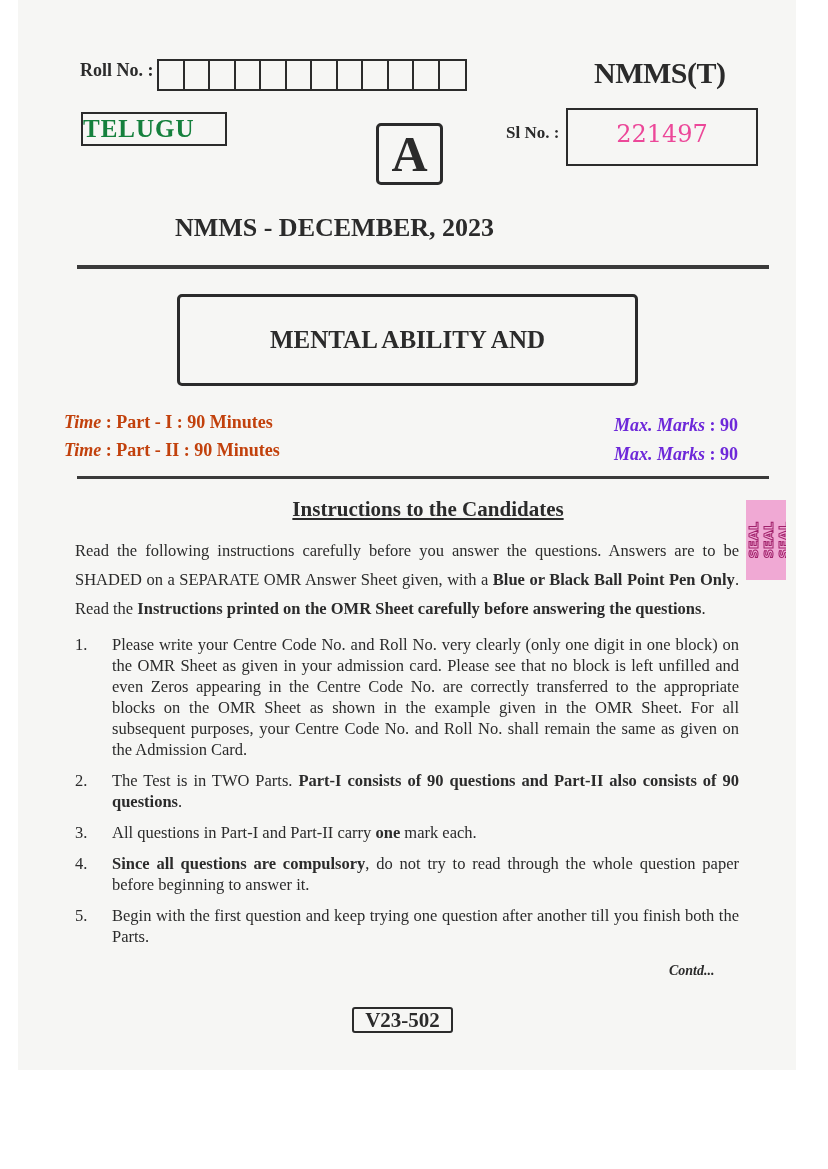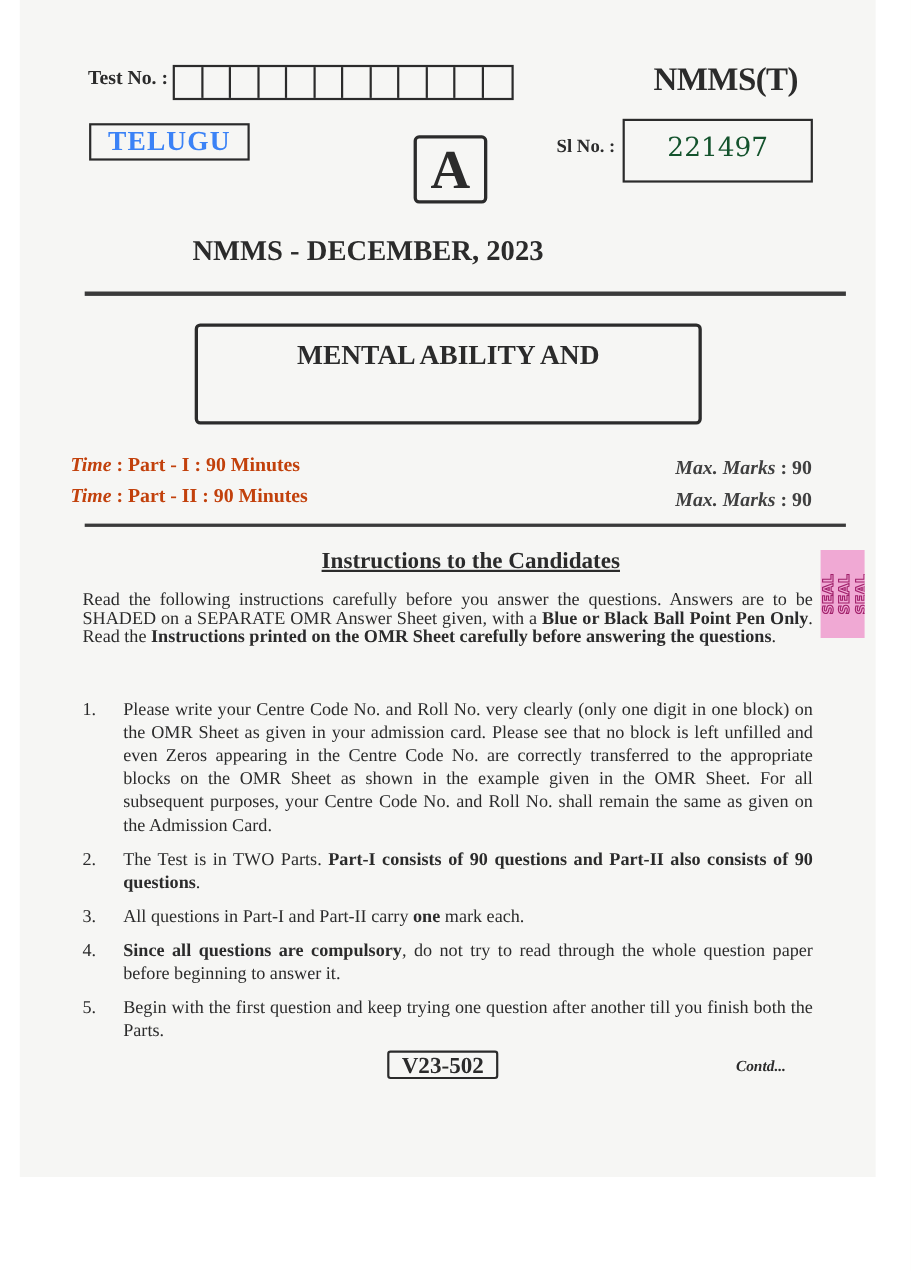--- a/index.html
+++ b/index.html
@@ -14,55 +14,55 @@
       background: #f6f6f4;
     }
     .abs { position: absolute; }
     .bold { font-weight: bold; }
     .roll-label { left: 80px; top: 60px; font-size: 18px; font-weight: bold; color: #2b2b2b; }
     .roll-boxes { left: 157px; top: 59px; display: flex; border: 2px solid #2b2b2b; height: 28px; }
     .roll-box { width: 25.5px; height: 28px; border-right: 2px solid #2b2b2b; box-sizing: border-box; }
     .roll-box:last-child { border-right: none; }
     .code-title { left: 594px; top: 56px; font-size: 30px; font-weight: bold; color: #2b2b2b; letter-spacing: -0.5px; }
     .lang-box { left: 81px; top: 112px; width: 146px; height: 34px; border: 2px solid #2b2b2b; box-sizing: border-box;
-      font-size: 25px; font-weight: bold; text-align: center; line-height: 30px; color: #3b82f6; letter-spacing: 1px; }
+      font-size: 25px; font-weight: bold; text-align: left; line-height: 30px; color: #15803d; letter-spacing: 1px; }
     .set-box { left: 376px; top: 123px; width: 67px; height: 62px; border: 3px solid #2b2b2b; border-radius: 5px; box-sizing: border-box;
       font-size: 50px; font-weight: bold; text-align: center; line-height: 56px; color: #2b2b2b; }
     .sl-label { left: 506px; top: 123px; font-size: 17px; font-weight: bold; color: #2b2b2b; }
-    .sl-box { left: 566px; top: 108px; width: 173px; height: 58px; border: 2px solid #2b2b2b; box-sizing: border-box;
-      font-family: "DejaVu Serif", serif; font-size: 24px; color: #14532d; text-align: center; line-height: 48px; }
+    .sl-box { left: 566px; top: 108px; width: 192px; height: 58px; border: 2px solid #2b2b2b; box-sizing: border-box;
+      font-family: "DejaVu Serif", serif; font-size: 24px; color: #ec4899; text-align: center; line-height: 48px; }
     .exam-title { left: 0; width: 659px; top: 213px; text-align: center; font-size: 26px; font-weight: bold; color: #2b2b2b; padding-left: 10px; box-sizing: border-box; }
     .rule { left: 77px; width: 692px; height: 4px; background: #3a3a3a; }
     .rule-1 { top: 265px; }
     .rule-2 { top: 476px; height: 3px; }
     .test-box { left: 177px; top: 294px; width: 461px; height: 92px; border: 3px solid #2b2b2b; border-radius: 5px; box-sizing: border-box;
-      text-align: center; font-size: 25px; font-weight: bold; color: #2b2b2b; line-height: 33px; padding-top: 10px; }
+      text-align: center; font-size: 25px; font-weight: bold; color: #2b2b2b; line-height: 33px; padding-top: 26px; }
     .time-row { left: 64px; font-size: 18px; font-weight: bold; color: #c2410c; }
     .time-row i { font-weight: bold; }
-    .marks-row { font-size: 18px; font-weight: bold; color: #404040; right: 90px; }
+    .marks-row { font-size: 18px; font-weight: bold; color: #6d28d9; right: 90px; }
     .instr-heading { left: 0; width: 828px; top: 497px; text-align: center; font-size: 21px; font-weight: bold; text-decoration: underline; color: #2b2b2b; padding-left: 28px; box-sizing: border-box; }
-    .intro { left: 75px; top: 536px; width: 664px; font-size: 16.5px; line-height: 17px; text-align: justify; color: #2b2b2b; }
+    .intro { left: 75px; top: 536px; width: 664px; font-size: 16.5px; line-height: 29px; text-align: justify; color: #2b2b2b; }
     .list { left: 75px; top: 634px; width: 664px; font-size: 16.5px; line-height: 21px; color: #2b2b2b; }
     .item { display: flex; margin-bottom: 10px; }
     .item-num { width: 37px; flex: none; }
     .item-text { flex: 1; text-align: justify; }
-    .code-box { left: 352px; top: 955px; width: 101px; height: 26px; border: 2px solid #2b2b2b; border-radius: 3px; box-sizing: border-box;
+    .code-box { left: 352px; top: 1007px; width: 101px; height: 26px; border: 2px solid #2b2b2b; border-radius: 3px; box-sizing: border-box;
       font-size: 21px; font-weight: bold; text-align: center; line-height: 22px; color: #2b2b2b; }
     .contd { left: 669px; top: 963px; font-size: 14px; font-weight: bold; font-style: italic; color: #2b2b2b; }
     .seal { left: 746px; top: 500px; width: 40px; height: 80px; background: #f0a9d4;
       display: flex; flex-direction: row; justify-content: space-around; align-items: center; overflow: hidden; }
     .seal-col { writing-mode: vertical-rl; transform: rotate(180deg); font-family: "DejaVu Sans", sans-serif; font-weight: bold; font-size: 13px;
       color: #f0a9d4; -webkit-text-stroke: 1px #a0206a; letter-spacing: 0px; }
   </style>
 </head>
 <body>
 
 <div class="sheet"></div>
 
-<div class="abs roll-label">Test No. :</div>
+<div class="abs roll-label">Roll No. :</div>
 <div class="abs roll-boxes">
   <div class="roll-box"></div>
   <div class="roll-box"></div>
   <div class="roll-box"></div>
   <div class="roll-box"></div>
   <div class="roll-box"></div>
   <div class="roll-box"></div>
   <div class="roll-box"></div>
   <div class="roll-box"></div>
   <div class="roll-box"></div>

